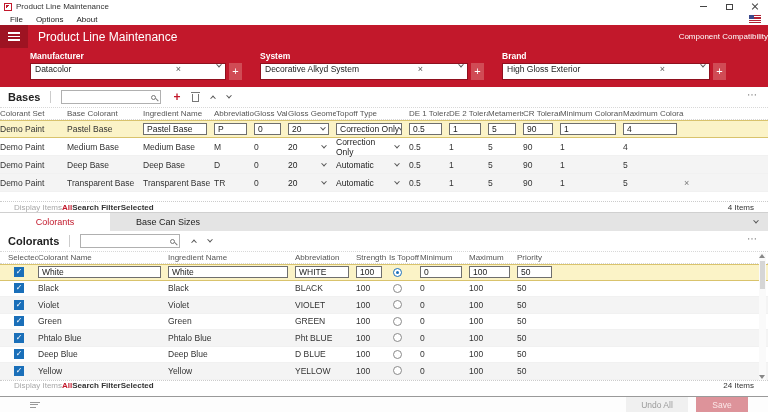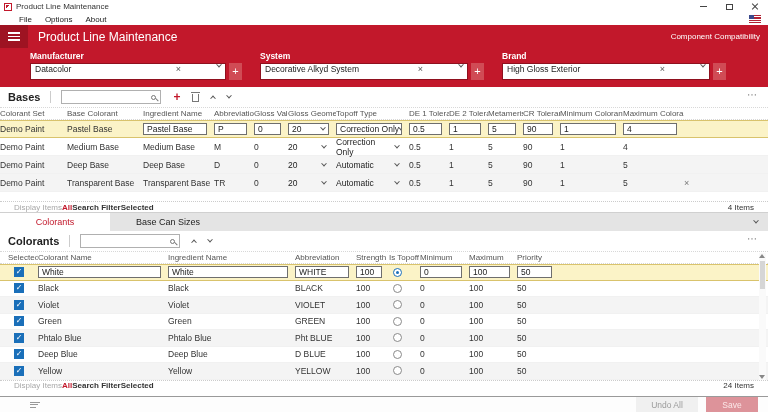--- a/index.html
+++ b/index.html
@@ -14,32 +14,32 @@
 .title-text { font-size:8px; margin-left:4px; color:#333; }
 .win-controls { margin-left:auto; display:flex; }
 .win-btn { width:26px; height:13px; display:flex; align-items:center; justify-content:center; }
 .ico-min { width:7px; height:1px; background:#444; }
 .ico-max { width:7px; height:6px; border:1px solid #444; }
 .ico-close { position:relative; width:8px; height:8px; }
 .ico-close::before,.ico-close::after { content:""; position:absolute; left:0; top:3.5px; width:8px; height:1px; background:#444; }
 .ico-close::before { transform:rotate(45deg);} .ico-close::after{ transform:rotate(-45deg);}
 
 
-.menubar { height:12px; display:flex; align-items:center; padding-left:19px; font-size:8px; position:relative; background:#fff; }
+.menubar { height:12px; display:flex; align-items:center; padding-left:10px; font-size:8px; position:relative; background:#fff; }
 .menu-item { margin-right:13px; color:#222; }
 .flag-icon { position:absolute; right:7px; top:2px; width:12px; height:8px;
   background:repeating-linear-gradient(180deg,#b22234 0 1.2px,#fff 1.2px 2.4px); }
 .flag-icon::before { content:""; position:absolute; left:0; top:0; width:5px; height:4px; background:#3b4a8c; }
 
 
 .app-header { height:23px; background:#c2182b; display:flex; align-items:center; }
 .hamburger { width:28px; height:23px; background:#9e1322; display:flex; flex-direction:column; justify-content:center; align-items:center; gap:2px; }
 .hamburger span { width:12px; height:1.5px; background:#fff; }
 .header-title { color:#fff; font-size:12px; margin-left:10px; }
-.header-right { margin-left:auto; color:#fff; font-size:8px; margin-right:8px; }
+.header-right { margin-left:auto; color:#fff; font-size:8px; margin-right:0; }
 
 
 .filter-band { height:39px; background:#c2182b; padding:3px 0 0 30px; display:flex; gap:18px; }
 .filter-label { color:#fff; font-weight:bold; font-size:8.5px; height:11px; }
 .filter-row { display:flex; align-items:center; margin-top:1px; }
 .filter-field { width:196px; height:17px; background:#fff; border:1px solid #8f101e; display:flex; align-items:flex-start; font-size:8.5px; padding:0 4px;gap:32px; }
 .filter:nth-child(2) .filter-field, .filter:nth-child(3) .filter-field { width:208px; }
 .field-x { margin-left:auto; color:#555; font-size:9px; padding:0 4px; }
 .chev { width:4px; height:4px; border-right:1.2px solid #555; border-bottom:1.2px solid #555; display:inline-block; }
 .chev-d { transform:rotate(45deg) translate(-1px,-1px); }
@@ -101,21 +101,21 @@
 .sb-down { border-top:4px solid #888; bottom:1px; }
 .sb-thumb { position:absolute; left:1px; top:8px; width:5px; height:28px; background:#d6d6d6; }
 
 
 .bottom-bar { position:absolute; left:0; right:0; bottom:0; height:16px; background:#fdfdfd; border-top:1px solid #9a9a9a; display:flex; align-items:center; }
 .sort-icon { margin-left:30px; display:flex; flex-direction:column; gap:1.5px; }
 .sort-icon span { height:1px; background:#999; }
 .sort-icon span:nth-child(1){ width:10px; } .sort-icon span:nth-child(2){ width:8px; } .sort-icon span:nth-child(3){ width:6px; }
 .btn { height:15px; font-size:8.5px; display:flex; align-items:center; justify-content:center; }
 .btn-undo { margin-left:auto; width:62px; background:#f0f0f0; color:#9b9b9b; }
-.btn-save { width:52px; background:#dd939a; color:#fbe7e8; margin:0 10px 0 8px; }
+.btn-save { width:52px; background:#dd939a; color:#fbe7e8; margin:0 20px 0 8px; }
 </style>
 </head>
 <body>
 
 <div id="app">
 
   <div class="titlebar">
     <span class="app-icon"></span>
     <span class="title-text">Product Line Maintenance</span>
     <div class="win-controls">

